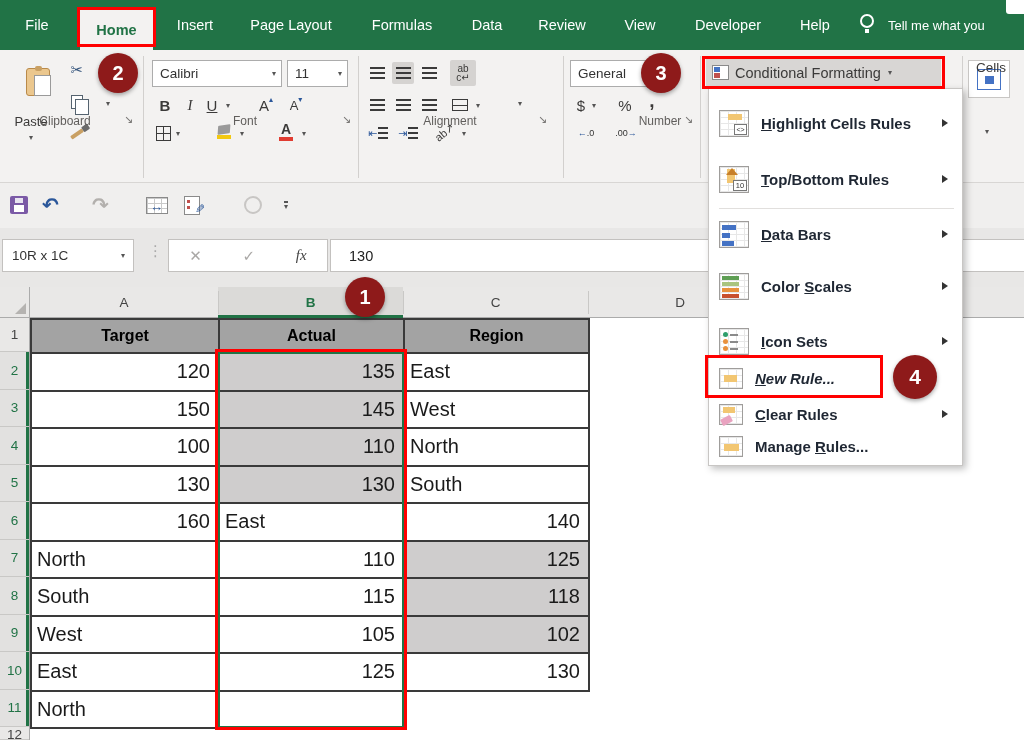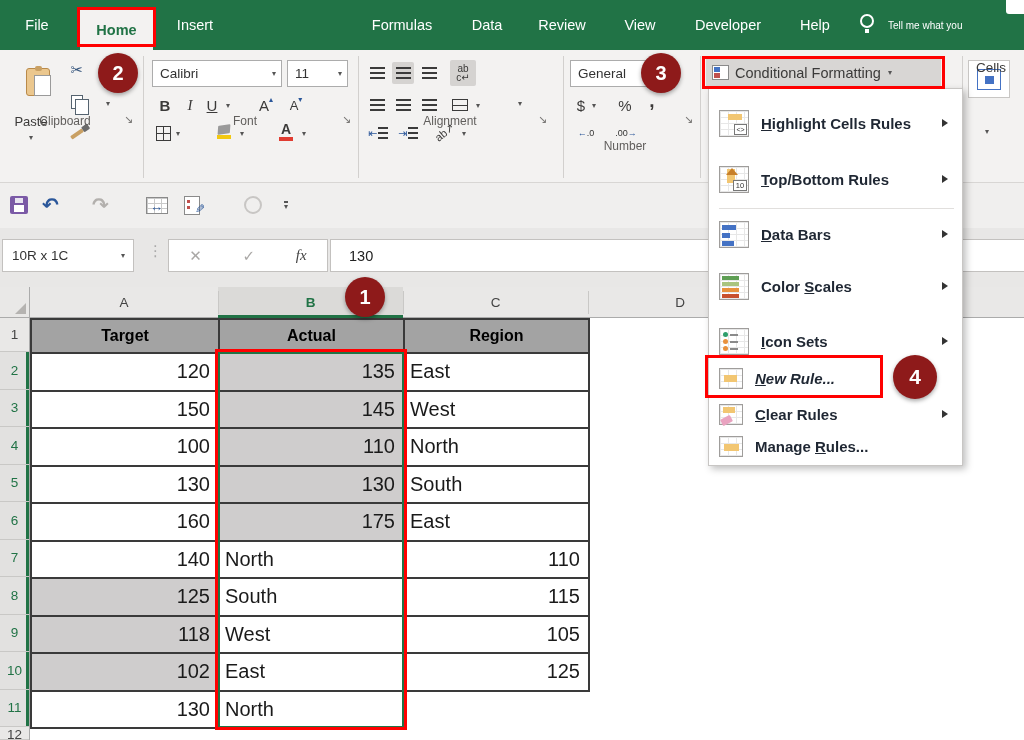--- a/index.html
+++ b/index.html
@@ -7,21 +7,21 @@
   body { font-family:"Liberation Sans","DejaVu Sans",sans-serif; position:relative; width:1024px; height:740px; background:#fff; overflow:hidden; }
 
   
   .tabbar { position:absolute; left:0; top:0; width:1024px; height:50px; background:#217346; }
   .tab { position:absolute; top:0; height:50px; display:flex; align-items:center; justify-content:center; color:#fff; font-size:14.5px; }
   .tab-home-bg { position:absolute; left:80px; top:10px; width:73px; height:40px; background:#F3F2F1; }
   .tab-home-bg .lbl { color:#217346; font-weight:bold; }
   .tab-home-bg { display:flex; align-items:center; justify-content:center; font-size:14.5px; }
   .bulb { position:absolute; left:860px; top:14px; width:14px; height:14px; border:2px solid #fff; border-radius:50%; }
   .bulb::after { content:""; position:absolute; left:3px; top:13px; width:4px; height:4px; background:#fff; }
-  .tellme { position:absolute; left:888px; top:0; height:50px; display:flex; align-items:center; color:#fff; font-size:10px; white-space:nowrap; }
+  .tellme { position:absolute; left:888px; top:0; height:50px; display:flex; align-items:center; color:#fff; font-size:13px; white-space:nowrap; }
   .corner-frag { position:absolute; left:1006px; top:0; width:18px; height:14px; background:#fff; border-radius:0 0 0 3px; }
 
   
   .ribbon { position:absolute; left:0; top:50px; width:1024px; height:133px; background:#F3F2F1; border-bottom:1px solid #D8D6D4; }
   .vsep { position:absolute; top:6px; height:122px; width:1px; background:#D2D0CE; }
   .grp-label { position:absolute; top:114px; font-size:12px; color:#605E5C; text-align:center; }
   .launcher { position:absolute; top:113px; font-size:11px; color:#7a7876; }
   .rbtn { position:absolute; display:flex; align-items:center; justify-content:center; color:#3B3A39; }
   .chev { font-size:8px; color:#555; line-height:1; }
   .combo { position:absolute; background:#fff; border:1px solid #ACACAC; display:flex; align-items:center; font-size:13.5px; color:#333; padding-left:7px; }
@@ -141,20 +141,23 @@
 <div class="tabbar">
   <div class="tab" style="left:16px;width:42px;">
       <span>File</span>
     </div>
   <div class="tab-home-bg">
       <span class="lbl">Home</span>
     </div>
   <div class="tab" style="left:168px;width:54px;">
       <span>Insert</span>
     </div>
+  <div class="tab" style="left:240px;width:102px;">
+      <span>Page Layout</span>
+    </div>
   <div class="tab" style="left:360px;width:84px;">
       <span>Formulas</span>
     </div>
   <div class="tab" style="left:462px;width:50px;">
       <span>Data</span>
     </div>
   <div class="tab" style="left:530px;width:64px;">
       <span>Review</span>
     </div>
   <div class="tab" style="left:614px;width:52px;">
@@ -299,21 +302,21 @@
     <span>,</span>
   </div>
 <div class="rbtn" style="left:572px;top:122px;width:28px;height:22px;">
   <span class="dec-arrow">←</span>
     <span class="tiny-num">.0</span>
 </div>
 <div class="rbtn" style="left:612px;top:122px;width:28px;height:22px;">
   <span class="tiny-num">.00</span>
     <span class="dec-arrow">→</span>
 </div>
-<div class="grp-label" style="left:585px;width:80px;margin-top:25px;">Number</div>
+<div class="grp-label" style="left:620px;width:80px;">Number</div>
 <span class="launcher" style="left:684px;">↘</span>
 
 <div class="cf-btn">
   <span class="cf-icon"></span>
   <span>Conditional Formatting</span>
   <span class="chev" style="margin-left:7px;">▾</span>
 </div>
 
 <div class="cells-iconbtn">
     <span class="cells-icon"></span>
@@ -472,23 +475,20 @@
     </div>
   <div class="num selc">
       <span>130</span>
     </div>
   <div class="txt">
       <span>South</span>
     </div>
 
   <div class="num">
       <span>160</span>
-    </div>
-  <div class="num selc">
-      <span>175</span>
     </div>
   <div class="txt">
       <span>East</span>
     </div>
 
   <div class="num">
       <span>140</span>
     </div>
   <div class="txt">
       <span>North</span>

